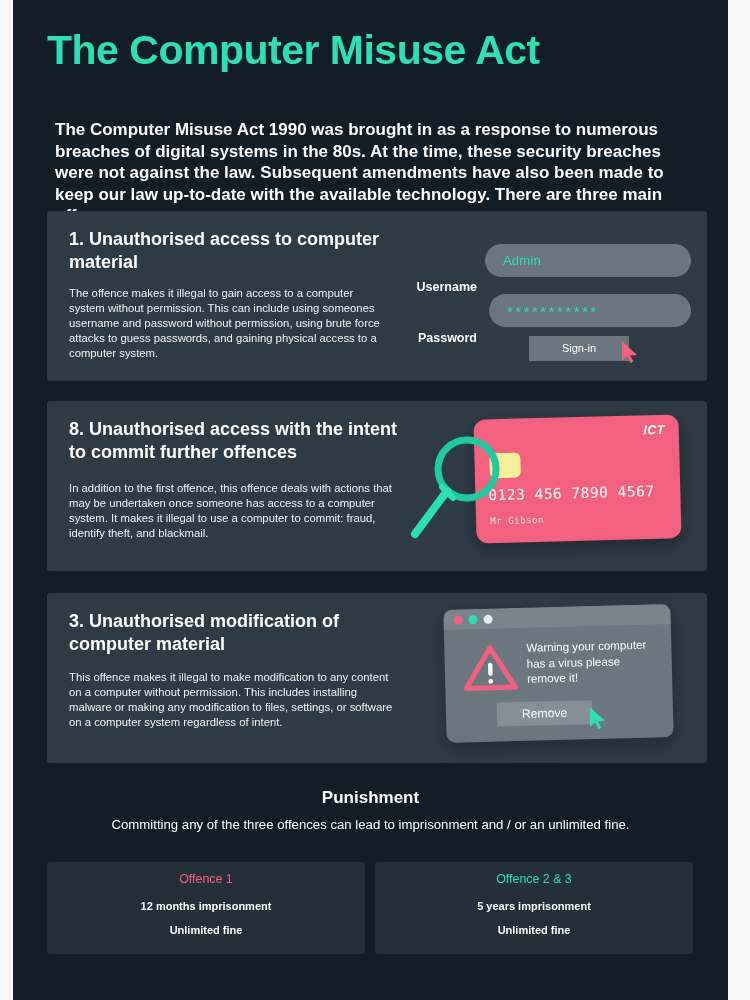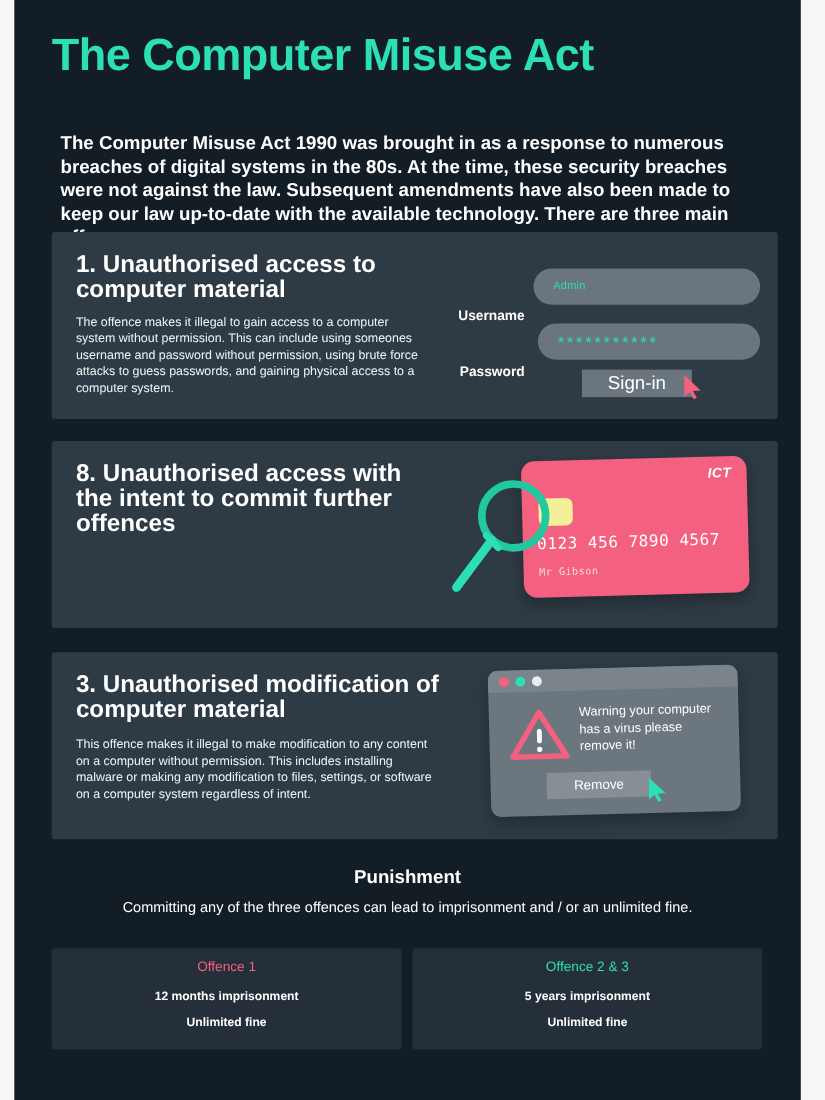--- a/index.html
+++ b/index.html
@@ -57,21 +57,21 @@
   #offence-2 { top: 401px; height: 170px; }
   #offence-3 { top: 593px; height: 170px; }
 
   .offence-text-col {
     position: absolute;
     left: 22px;
     top: 17px;
     width: 318px;
   }
   .offence-heading {
-    font-size: 22px;
+    font-size: 18px;
     font-weight: bold;
     color: #ffffff;
     line-height: 23px;
     margin: 0 0 12px 0;
   }
   .offence-body {
     font-size: 11.3px;
     line-height: 15px;
     color: #f2f4f5;
     margin: 0;
@@ -107,38 +107,38 @@
     background: #6a757d;
     border-radius: 17px;
   }
   #field-username { left: 78px; top: 33px; width: 206px; }
   #field-password { left: 82px; top: 83px; width: 202px; }
   .field-value {
     position: absolute;
     left: 18px;
     top: 0;
     line-height: 33px;
-    font-size: 10px;
+    font-size: 13px;
     color: #2cdfb4;
     letter-spacing: 0.2px;
   }
   .field-value.mask {
     letter-spacing: 2.5px;
     font-size: 15px;
     line-height: 36px;
   }
   #signin-button {
     position: absolute;
     left: 122px;
     top: 125px;
     width: 100px;
     height: 25px;
     background: #6a757d;
     color: #ffffff;
-    font-size: 17px;
+    font-size: 11px;
     text-align: center;
     line-height: 25px;
   }
   #cursor-pink {
     position: absolute;
     left: 214px;
     top: 129px;
     width: 18px;
     height: 24px;
   }
@@ -343,20 +343,21 @@
       <div id="signin-button">Sign-in</div>
       <svg id="cursor-pink" viewBox="0 0 18 24">
         <path d="M1 1 L1 21 L6 16.5 L9.5 23 L12.5 21.5 L9 15.5 L16 15 Z" fill="#f4607f"></path>
       </svg>
     </div>
   </div>
 
   <div class="offence-card" id="offence-2">
     <div class="offence-text-col">
       <p class="offence-heading">8. Unauthorised access with the intent to commit further offences</p>
+      <p class="offence-body">In addition to the first offence, this offence deals with actions that may be undertaken once someone has access to a computer system. It makes it illegal to use a computer to commit: fraud, identify theft, and blackmail.</p>
     </div>
     <div class="illus" id="card-illus">
       <div id="credit-card">
         <div id="card-brand">ICT</div>
         <div id="card-chip"></div>
         <div id="card-number">0123 456 7890 4567</div>
         <div id="card-holder">Mr Gibson</div>
       </div>
       <svg id="magnifier" viewBox="0 0 100 110">
         <circle cx="58" cy="38" r="29" fill="none" stroke="#20c9a0" stroke-width="7"></circle>

